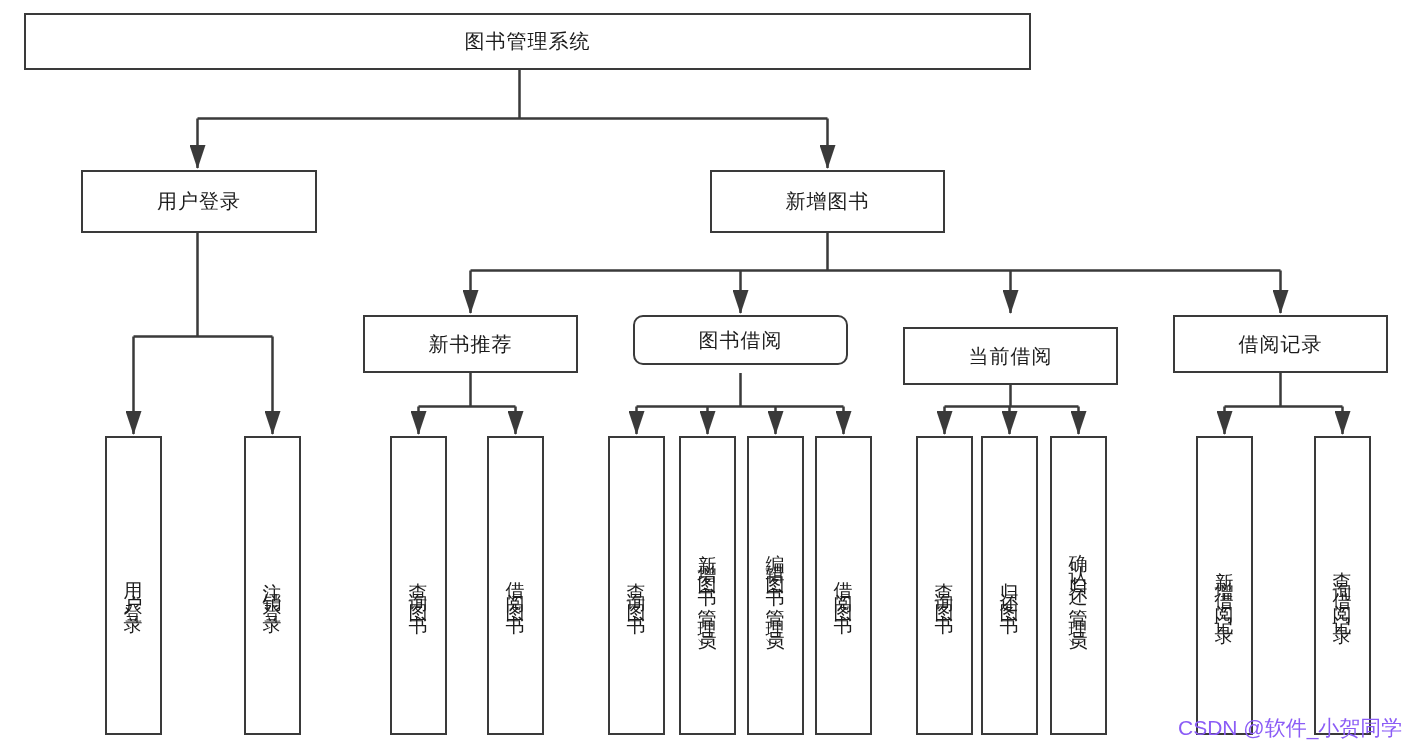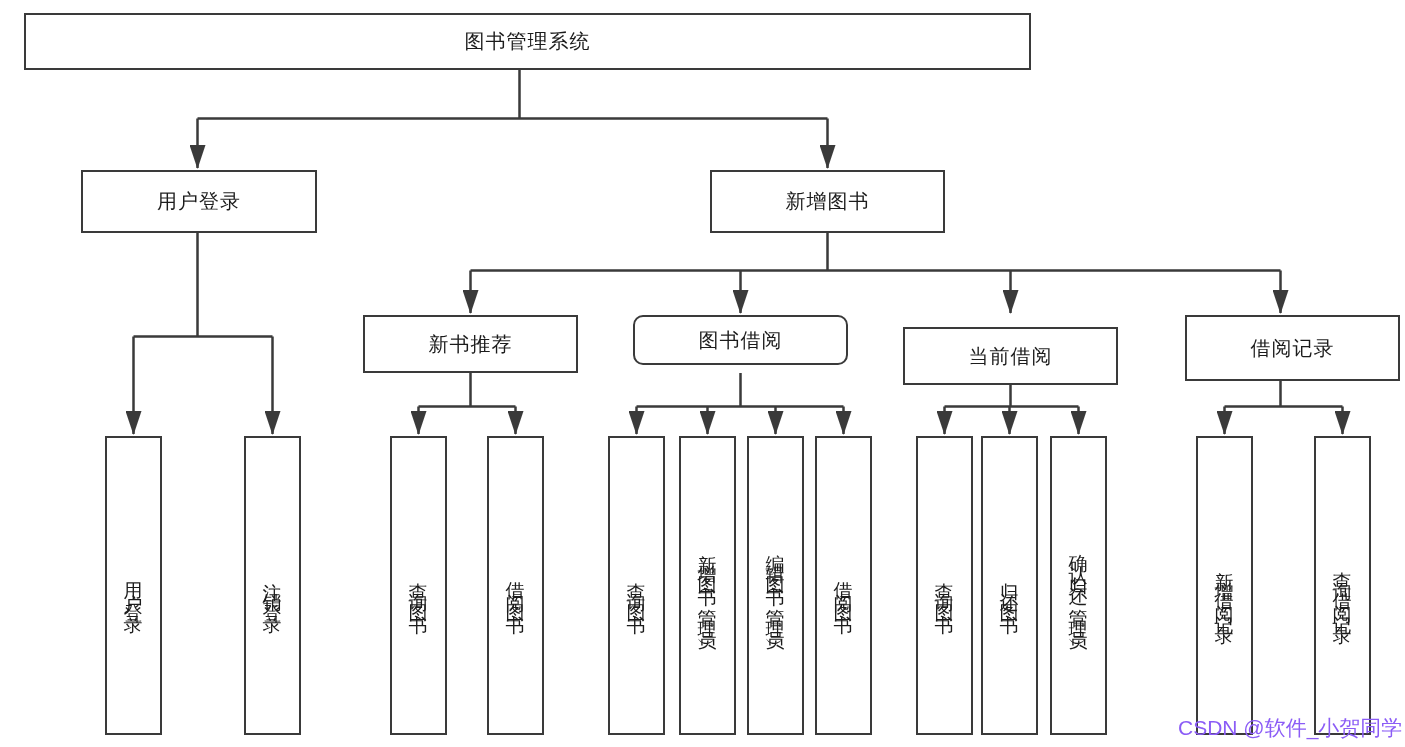--- a/index.html
+++ b/index.html
@@ -31,21 +31,21 @@
     line-height:1;
     padding-top:6px;
   }
   
   #n-root{left:24px;top:13px;width:1007px;height:57px;}
   #n-user-login{left:81px;top:170px;width:236px;height:63px;}
   #n-book-mgmt{left:710px;top:170px;width:235px;height:63px;}
   #n-new-book-rec{left:363px;top:315px;width:215px;height:58px;}
   #n-book-borrow{left:633px;top:315px;width:215px;height:50px;border-radius:10px;}
   #n-current-borrow{left:903px;top:327px;width:215px;height:58px;}
-  #n-borrow-records{left:1173px;top:315px;width:215px;height:66px;margin-left:12px;}
+  #n-borrow-records{left:1173px;top:315px;width:215px;height:58px;}
   .leaf{top:436px;width:57px;height:299px;}
   #n-leaf-user-login{left:105px;}
   #n-leaf-logout{left:244px;}
   #n-leaf-query-books-rec{left:390px;}
   #n-leaf-borrow-books-rec{left:487px;}
   #n-leaf-query-books-borrow{left:608px;}
   #n-leaf-add-books{left:679px;}
   #n-leaf-edit-books{left:747px;}
   #n-leaf-borrow-books{left:815px;}
   #n-leaf-query-books-current{left:916px;}

